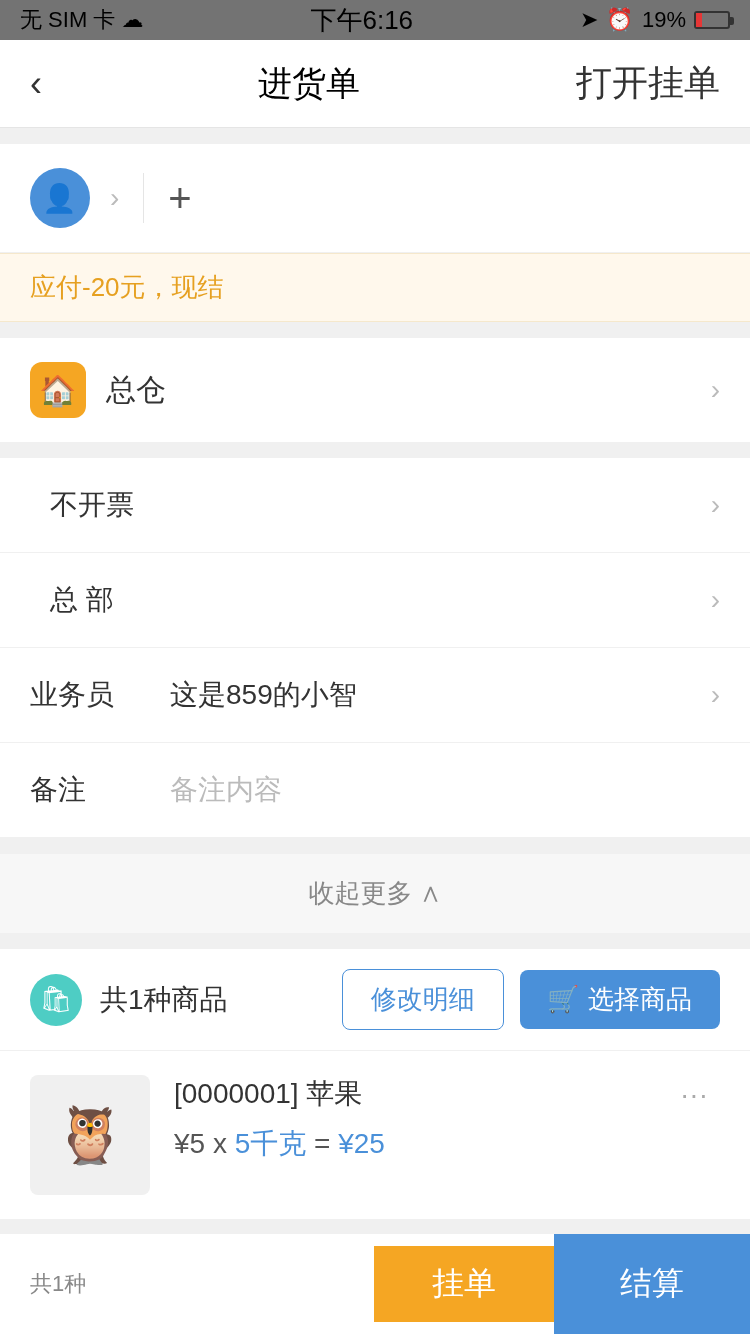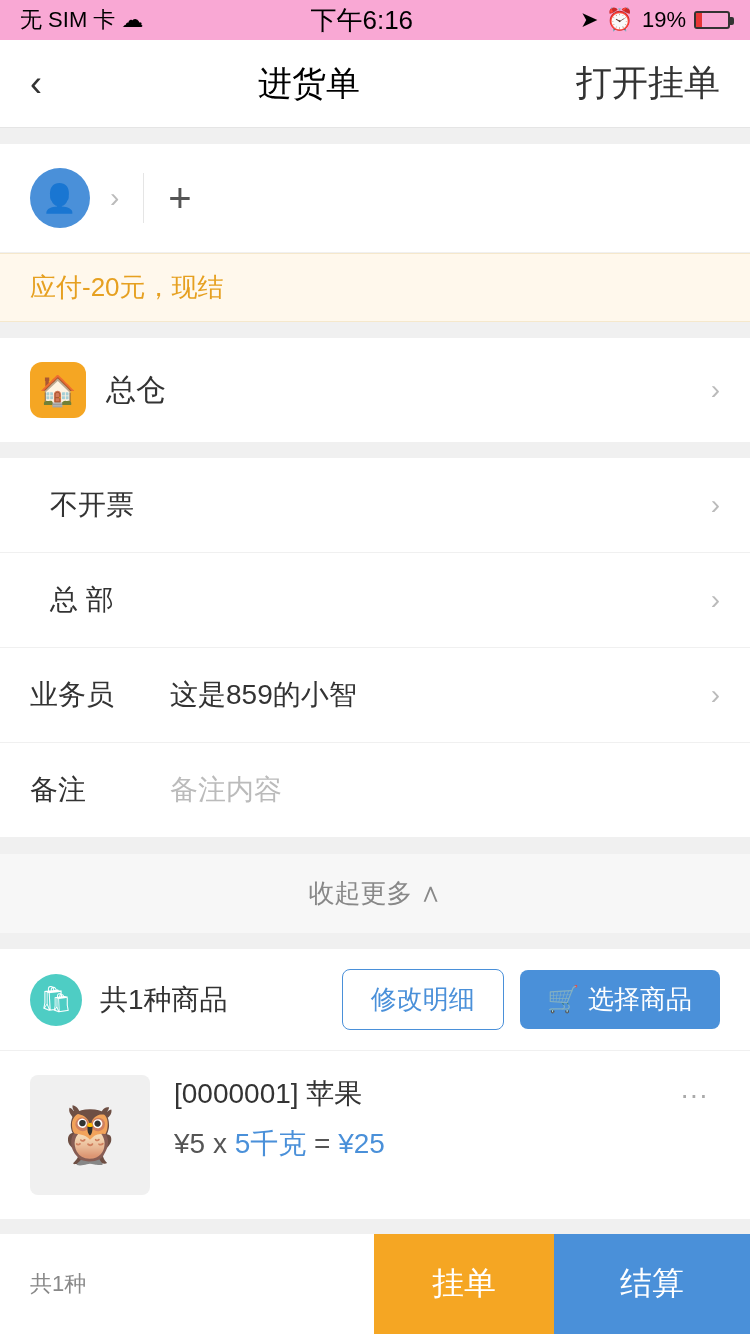--- a/index.html
+++ b/index.html
@@ -9,21 +9,21 @@
       min-height: 1334px;
       font-family: -apple-system, "PingFang SC", "Helvetica Neue", Arial, sans-serif;
       background: #f0f0f0;
       font-size: 28px;
     }
 
     
     .status-bar {
       width: 100%;
       height: 40px;
-      background: #f9a8d4;
+      background: #737373;
       display: flex;
       align-items: center;
       justify-content: space-between;
       padding: 0 20px;
       font-size: 22px;
       color: #000;
     }
     .status-left { display: flex; align-items: center; gap: 10px; }
     .status-center { font-size: 26px; font-weight: 500; }
     .status-right { display: flex; align-items: center; gap: 8px; font-size: 22px; }
@@ -287,21 +287,21 @@
       font-size: 22px;
       color: #888;
     }
     .total-amount {
       font-size: 32px;
       color: #333;
       font-weight: 500;
     }
     .btn-pending {
       width: 180px;
-      height: 100px;
+      height: 76px;
       background: #f5a623;
       color: #fff;
       display: flex;
       align-items: center;
       justify-content: center;
       font-size: 32px;
       cursor: pointer;
       flex-shrink: 0;
       font-family: Liberation Serif, serif;
     }

